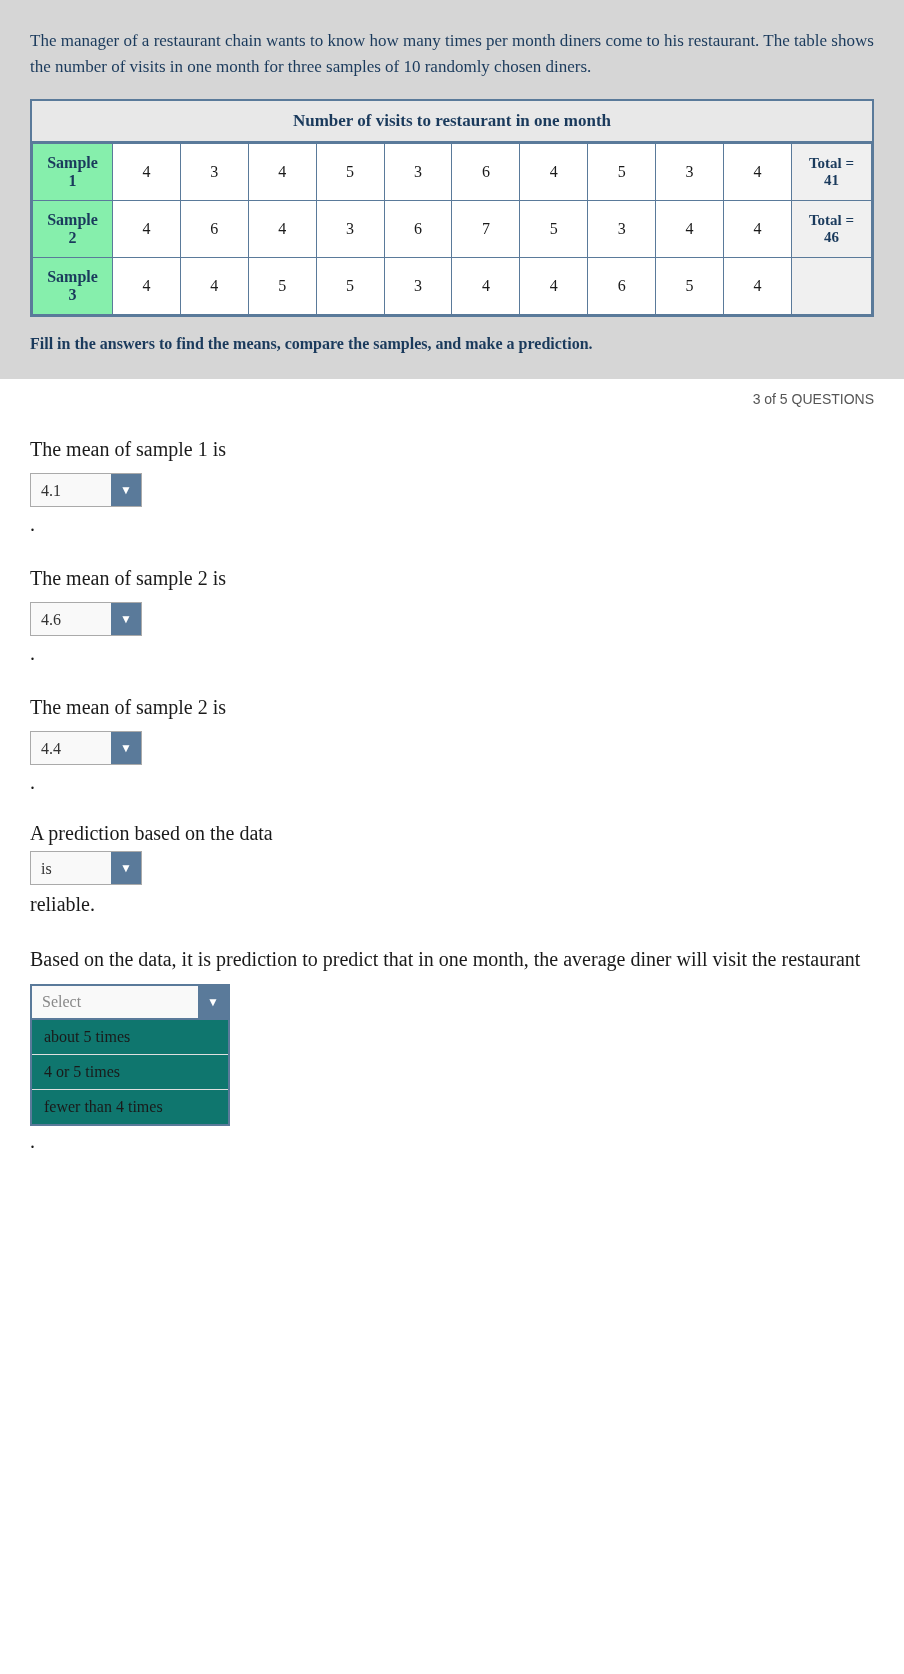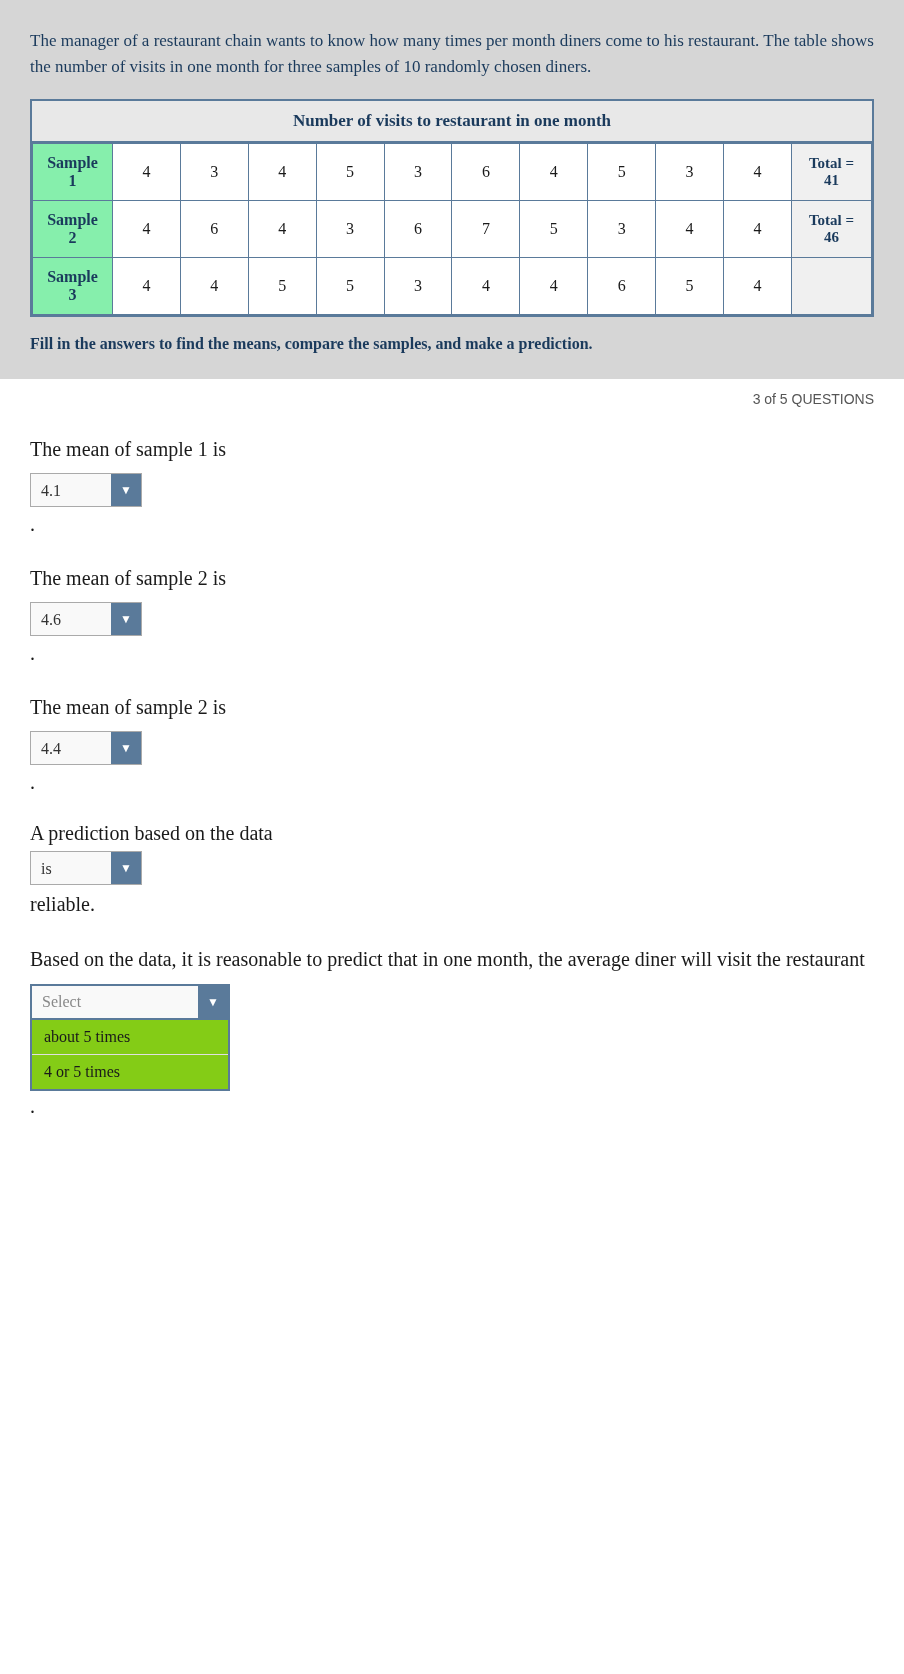--- a/index.html
+++ b/index.html
@@ -189,21 +189,21 @@
       padding: 7px 10px;
       font-size: 16px;
       color: #888;
       flex: 1;
       font-family: Georgia, serif;
     }
 
     .dropdown-open-list {
       border: 2px solid #5a7a9a;
       border-top: none;
-      background: #84cc16;
+      background: #0f766e;
       min-width: 200px;
     }
 
     .dropdown-open-list .option {
       padding: 8px 12px;
       font-size: 16px;
       font-family: Georgia, serif;
       color: #1a1a1a;
       cursor: pointer;
       border-bottom: 1px solid #e0e0e0;
@@ -334,29 +334,30 @@
           <option value="is" selected="">is</option>
           <option value="is not">is not</option>
         </select>
         <div class="dropdown-arrow"></div>
       </div>
     </div>
     <p class="reliable-text" style="margin-top:8px;">reliable.</p>
   </div>
 
   <div class="question-block" style="margin-top:28px;">
-    <p class="bottom-question">Based on the data, it is reasonable to predict that in one month, the average diner will visit the restaurant</p>
+    <p class="bottom-question">Based on the data, it is prediction to predict that in one month, the average diner will visit the restaurant</p>
 
     
     <div class="dropdown-open-container">
       <div class="dropdown-open-header">
         <span>Select</span>
         <div class="dropdown-arrow"></div>
       </div>
       <div class="dropdown-open-list">
         <div class="option">about 5 times</div>
         <div class="option">4 or 5 times</div>
+        <div class="option">fewer than 4 times</div>
       </div>
     </div>
     <p class="bottom-dot">.</p>
   </div>
 
 </div>
 
 </body></html>

